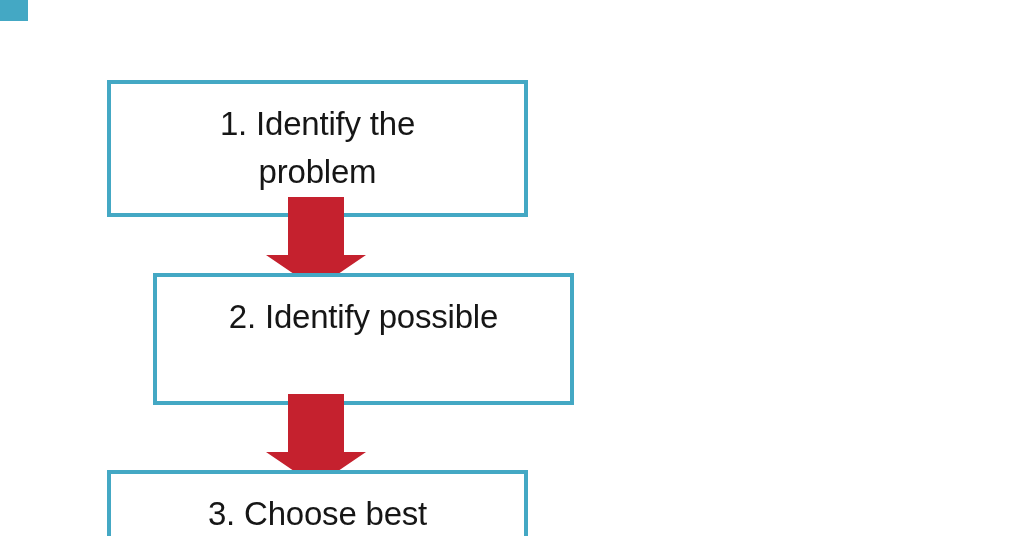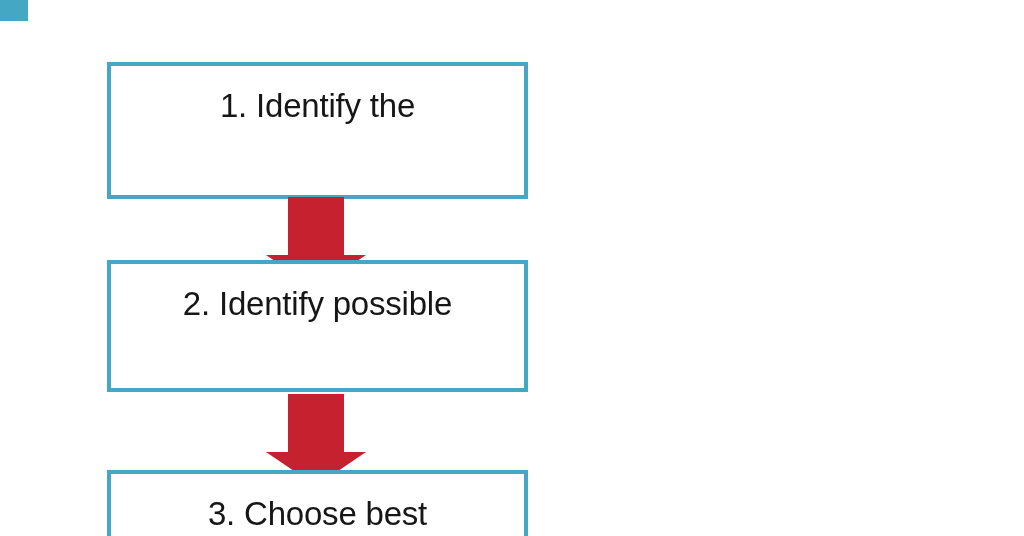--- a/index.html
+++ b/index.html
@@ -26,22 +26,22 @@
   }
   .flow-box {
     position: absolute;
     left: 107px;
     width: 421px;
     background: #ffffff;
     border: 4px solid var(--teal);
     padding-top: 16px;
     text-align: center;
   }
-  .box-1 { top: 62px;  height: 137px; text-align: center; }
-  .box-2 { top: 260px; height: 132px; }
+  .box-1 { top: 80px;  height: 137px; text-align: center; }
+  .box-2 { top: 273px; height: 132px; margin-left: 46px; }
   .box-3 { top: 470px; height: 137px; }
   .box-text {
     color: var(--text);
     font-size: 33px;
     line-height: 48px;
     letter-spacing: -0.2px;
   }
   .box-text span { display: block; }
   .arrow {
     position: absolute;
@@ -56,20 +56,21 @@
 </head>
 <body>
 
 <div class="canvas">
 
   <div class="corner-shape"></div>
 
   <div class="flow-box box-1">
     <div class="box-text">
       <span>1. Identify the</span>
+      <span>problem</span>
     </div>
   </div>
 
   <svg class="arrow arrow-1" viewBox="0 0 100 92" preserveAspectRatio="none" aria-hidden="true">
     <polygon points="22,0 78,0 78,58 100,58 50,92 0,58 22,58"></polygon>
   </svg>
 
   <div class="flow-box box-2">
     <div class="box-text">
       <span>2. Identify possible</span>

